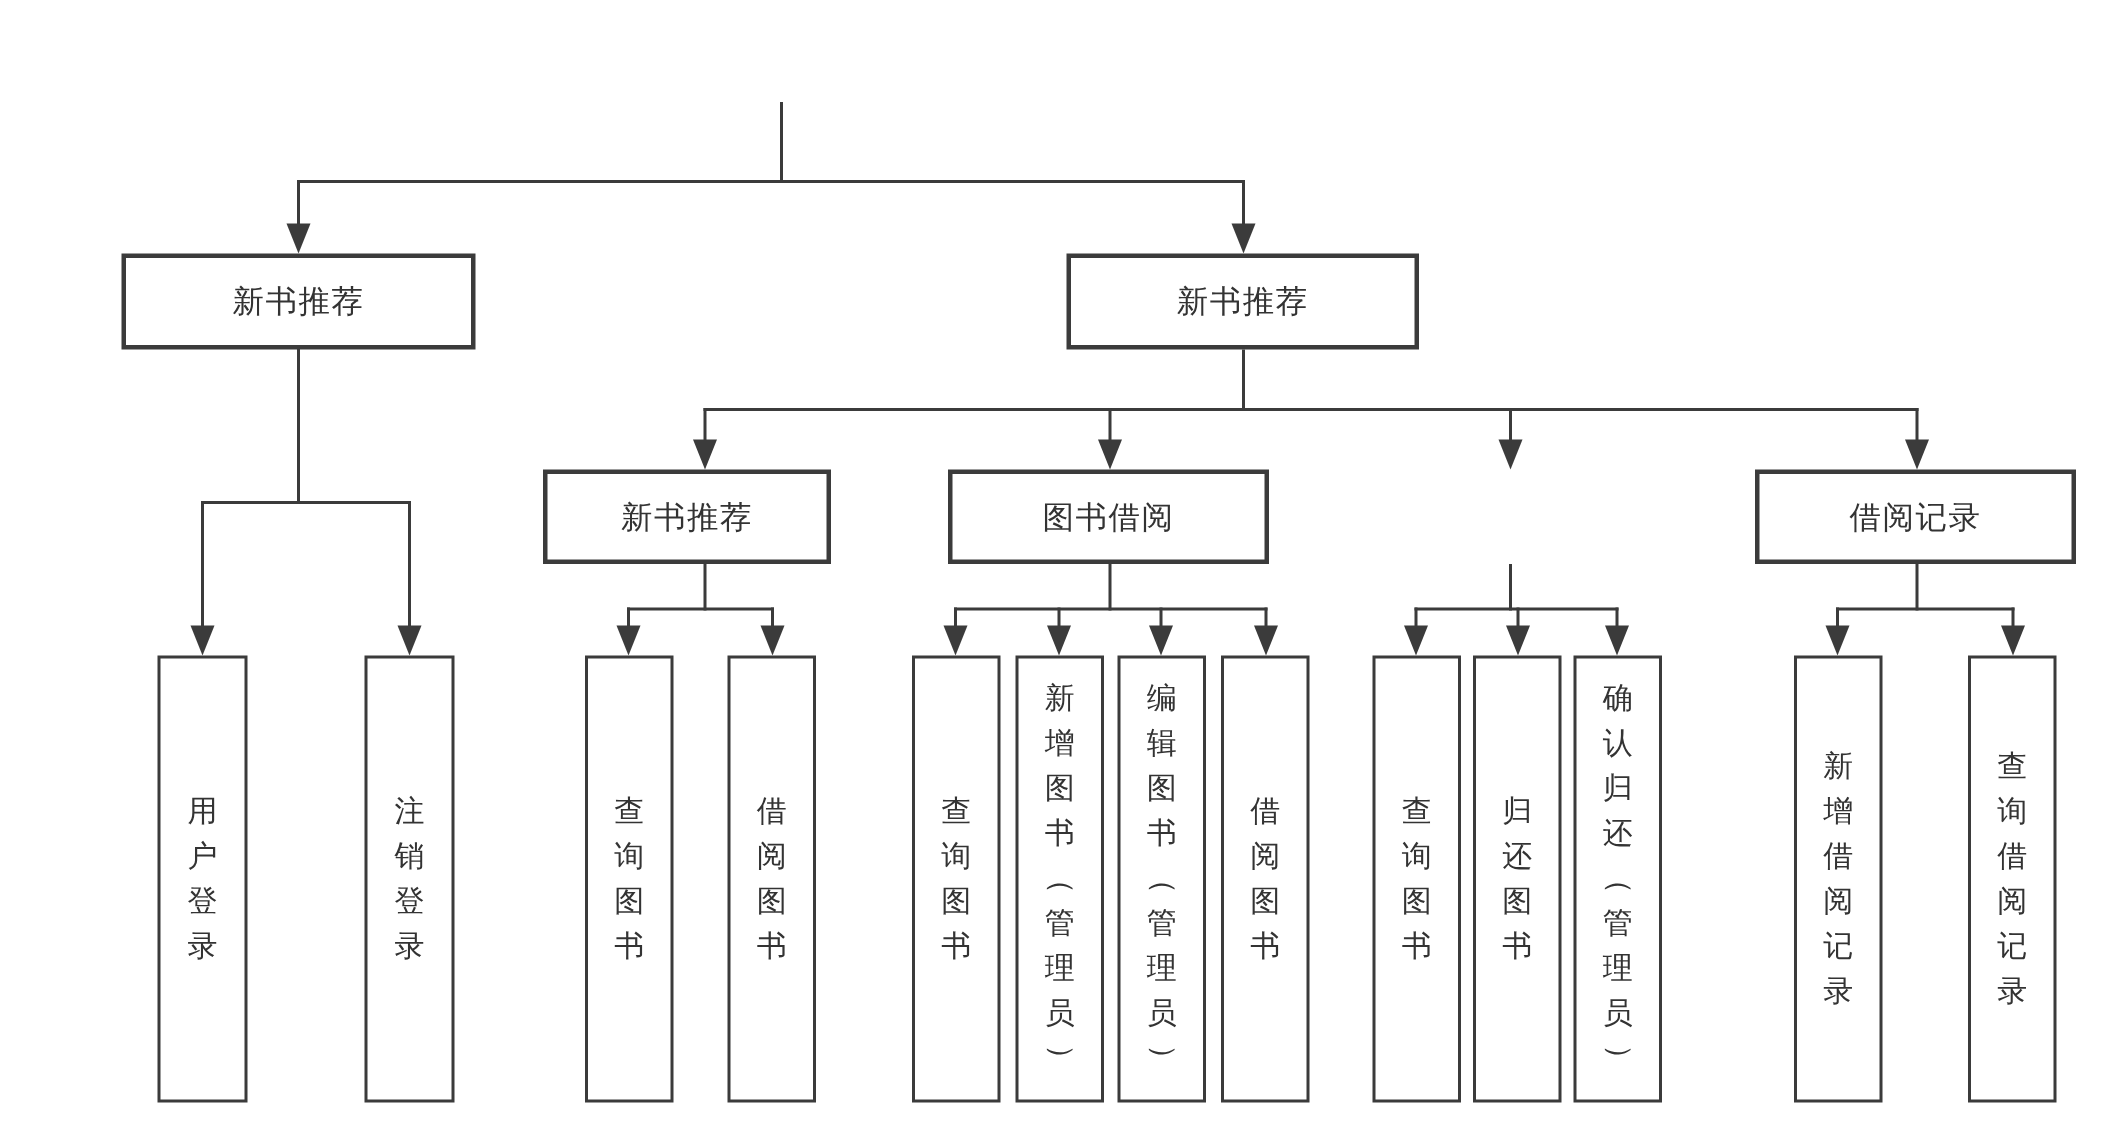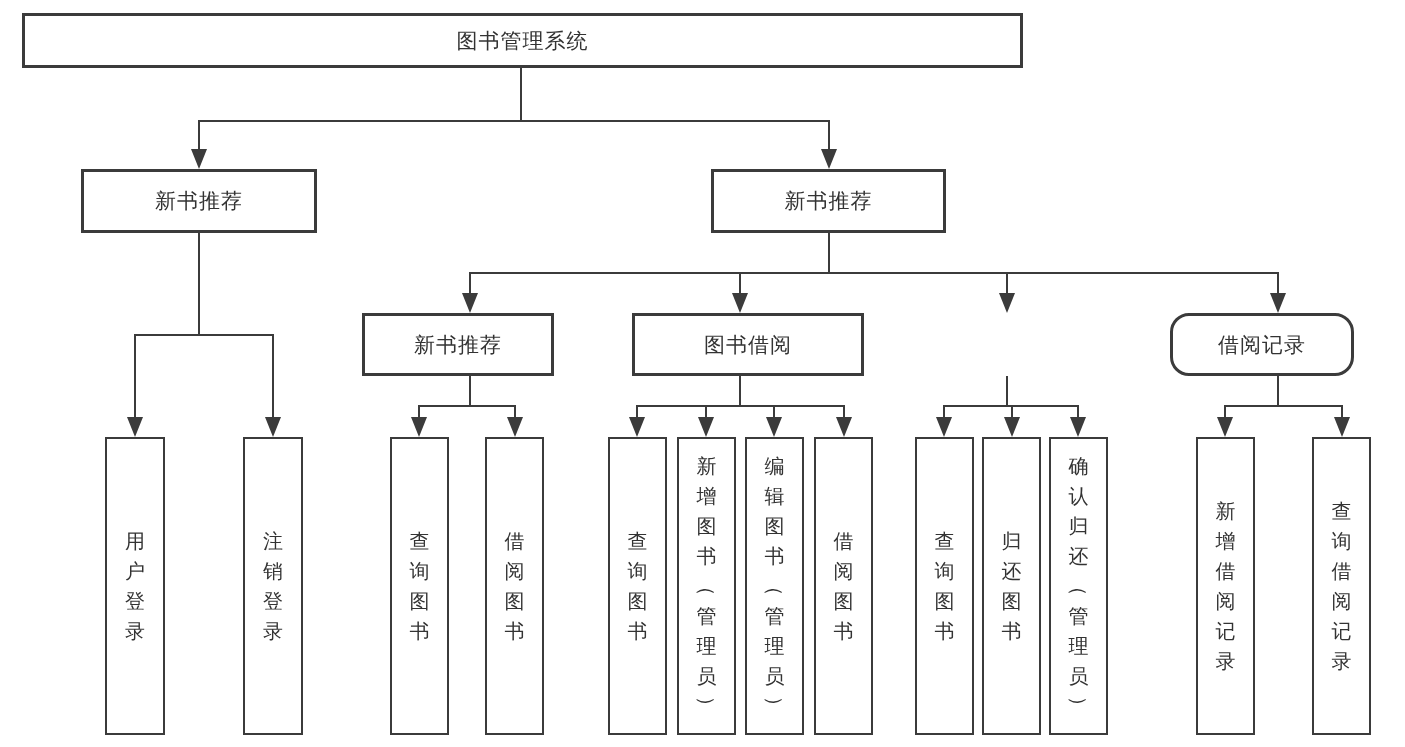--- a/index.html
+++ b/index.html
@@ -39,38 +39,35 @@
   #watermark{
     position:absolute;left:1188px;top:716px;width:210px;
     font-size:17px;color:#b9b9b9;white-space:nowrap;z-index:5;
   }
 </style>
 </head>
 <body>
 
 <div id="stage">
 
-  <div class="node" style="left:22px;top:13px;width:1001px;height:55px;">
-    <span>图书管理系统</span>
-  </div>
 
   <div class="node" style="left:81px;top:169px;width:236px;height:64px;">
     <span>新书推荐</span>
   </div>
   <div class="node" style="left:711px;top:169px;width:235px;height:64px;">
     <span>新书推荐</span>
   </div>
 
   <div class="node" style="left:362px;top:313px;width:192px;height:63px;">
     <span>新书推荐</span>
   </div>
-  <div class="node" style="left:632px;top:313px;width:232px;height:63px;justify-content:center;">
+  <div class="node" style="left:632px;top:313px;width:214px;height:63px;justify-content:center;">
     <span>图书借阅</span>
   </div>
-  <div class="node" style="left:1170px;top:313px;width:184px;height:63px;border-radius:19px;">
+  <div class="node" style="left:1170px;top:313px;width:214px;height:63px;">
     <span>借阅记录</span>
   </div>
 
   <div class="leaf" style="left:105px;top:437px;width:60px;height:298px;">
       <div>用</div>
       <div>户</div>
       <div>登</div>
       <div>录</div>
     </div>
   <div class="leaf" style="left:243px;top:437px;width:60px;height:298px;">

